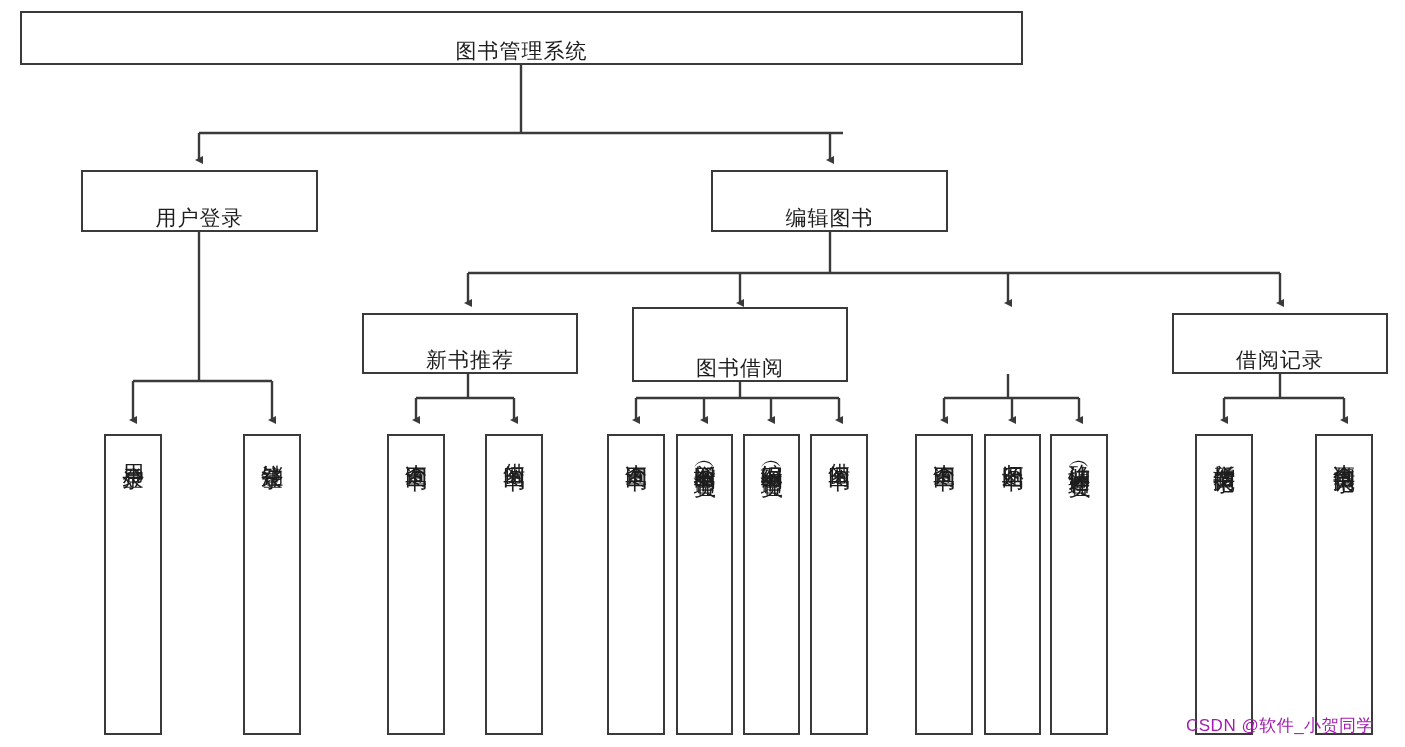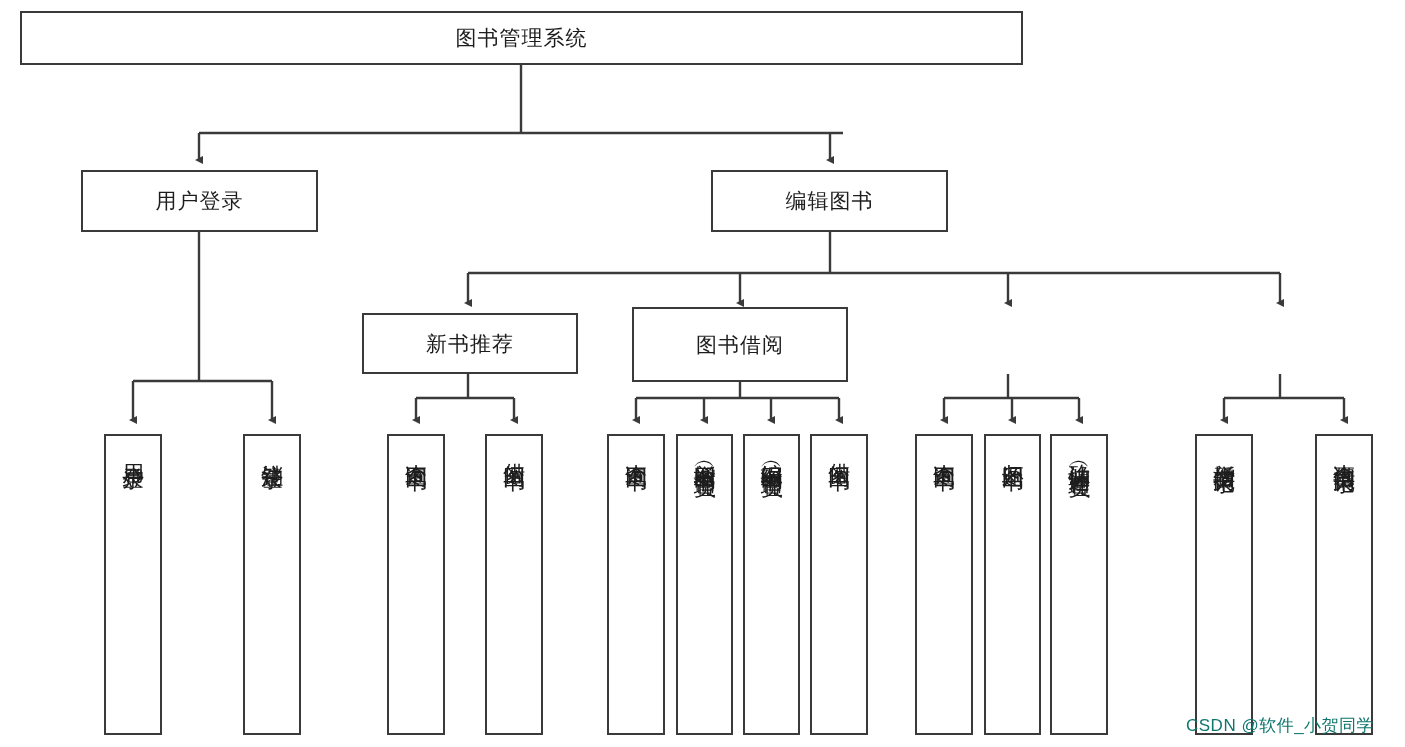--- a/index.html
+++ b/index.html
@@ -14,21 +14,21 @@
 
   
   #wires{position:absolute;left:0;top:0;width:1405px;height:747px;}
 
   .node{
     position:absolute;
     box-sizing:border-box;
     background:#ffffff;
     border:2px solid #3a3a3a;
     display:flex;
-    align-items:center;
+    align-items:flex-end;
     justify-content:center;
     color:#1d1d1d;
     z-index:2;
   }
   
   .node.h{
     font-size:21px;
     letter-spacing:1px;
     line-height:1.2;
   }
@@ -46,21 +46,21 @@
   .node.v .txt{
     writing-mode:vertical-rl;
     text-orientation:upright;
     display:block;
   }
   .watermark{
     position:absolute;
     left:1186px;
     top:714px;
     font-size:17px;
-    color:#0f766e;
+    color:#a21caf;
     letter-spacing:0.5px;
     white-space:nowrap;
     z-index:3;
     pointer-events:none;
   }
 </style>
 </head>
 <body>
 
 <div id="canvas">
@@ -125,20 +125,23 @@
   <div class="node h" style="left:711px;top:170px;width:237px;height:62px;">
     <span class="txt">编辑图书</span>
   </div>
 
   <div class="node h" style="left:362px;top:313px;width:216px;height:61px;">
     <span class="txt">新书推荐</span>
   </div>
   <div class="node h" style="left:632px;top:307px;width:216px;height:75px;">
     <span class="txt">图书借阅</span>
   </div>
+  <div class="node h" style="left:1172px;top:313px;width:216px;height:61px;">
+    <span class="txt">借阅记录</span>
+  </div>
 
   <div class="node v" style="left:104px;top:434px;width:58px;height:301px;">
     <span class="txt">用户登录</span>
   </div>
   <div class="node v" style="left:243px;top:434px;width:58px;height:301px;">
     <span class="txt">注销登录</span>
   </div>
 
   <div class="node v" style="left:387px;top:434px;width:58px;height:301px;">
     <span class="txt">查询图书</span>

